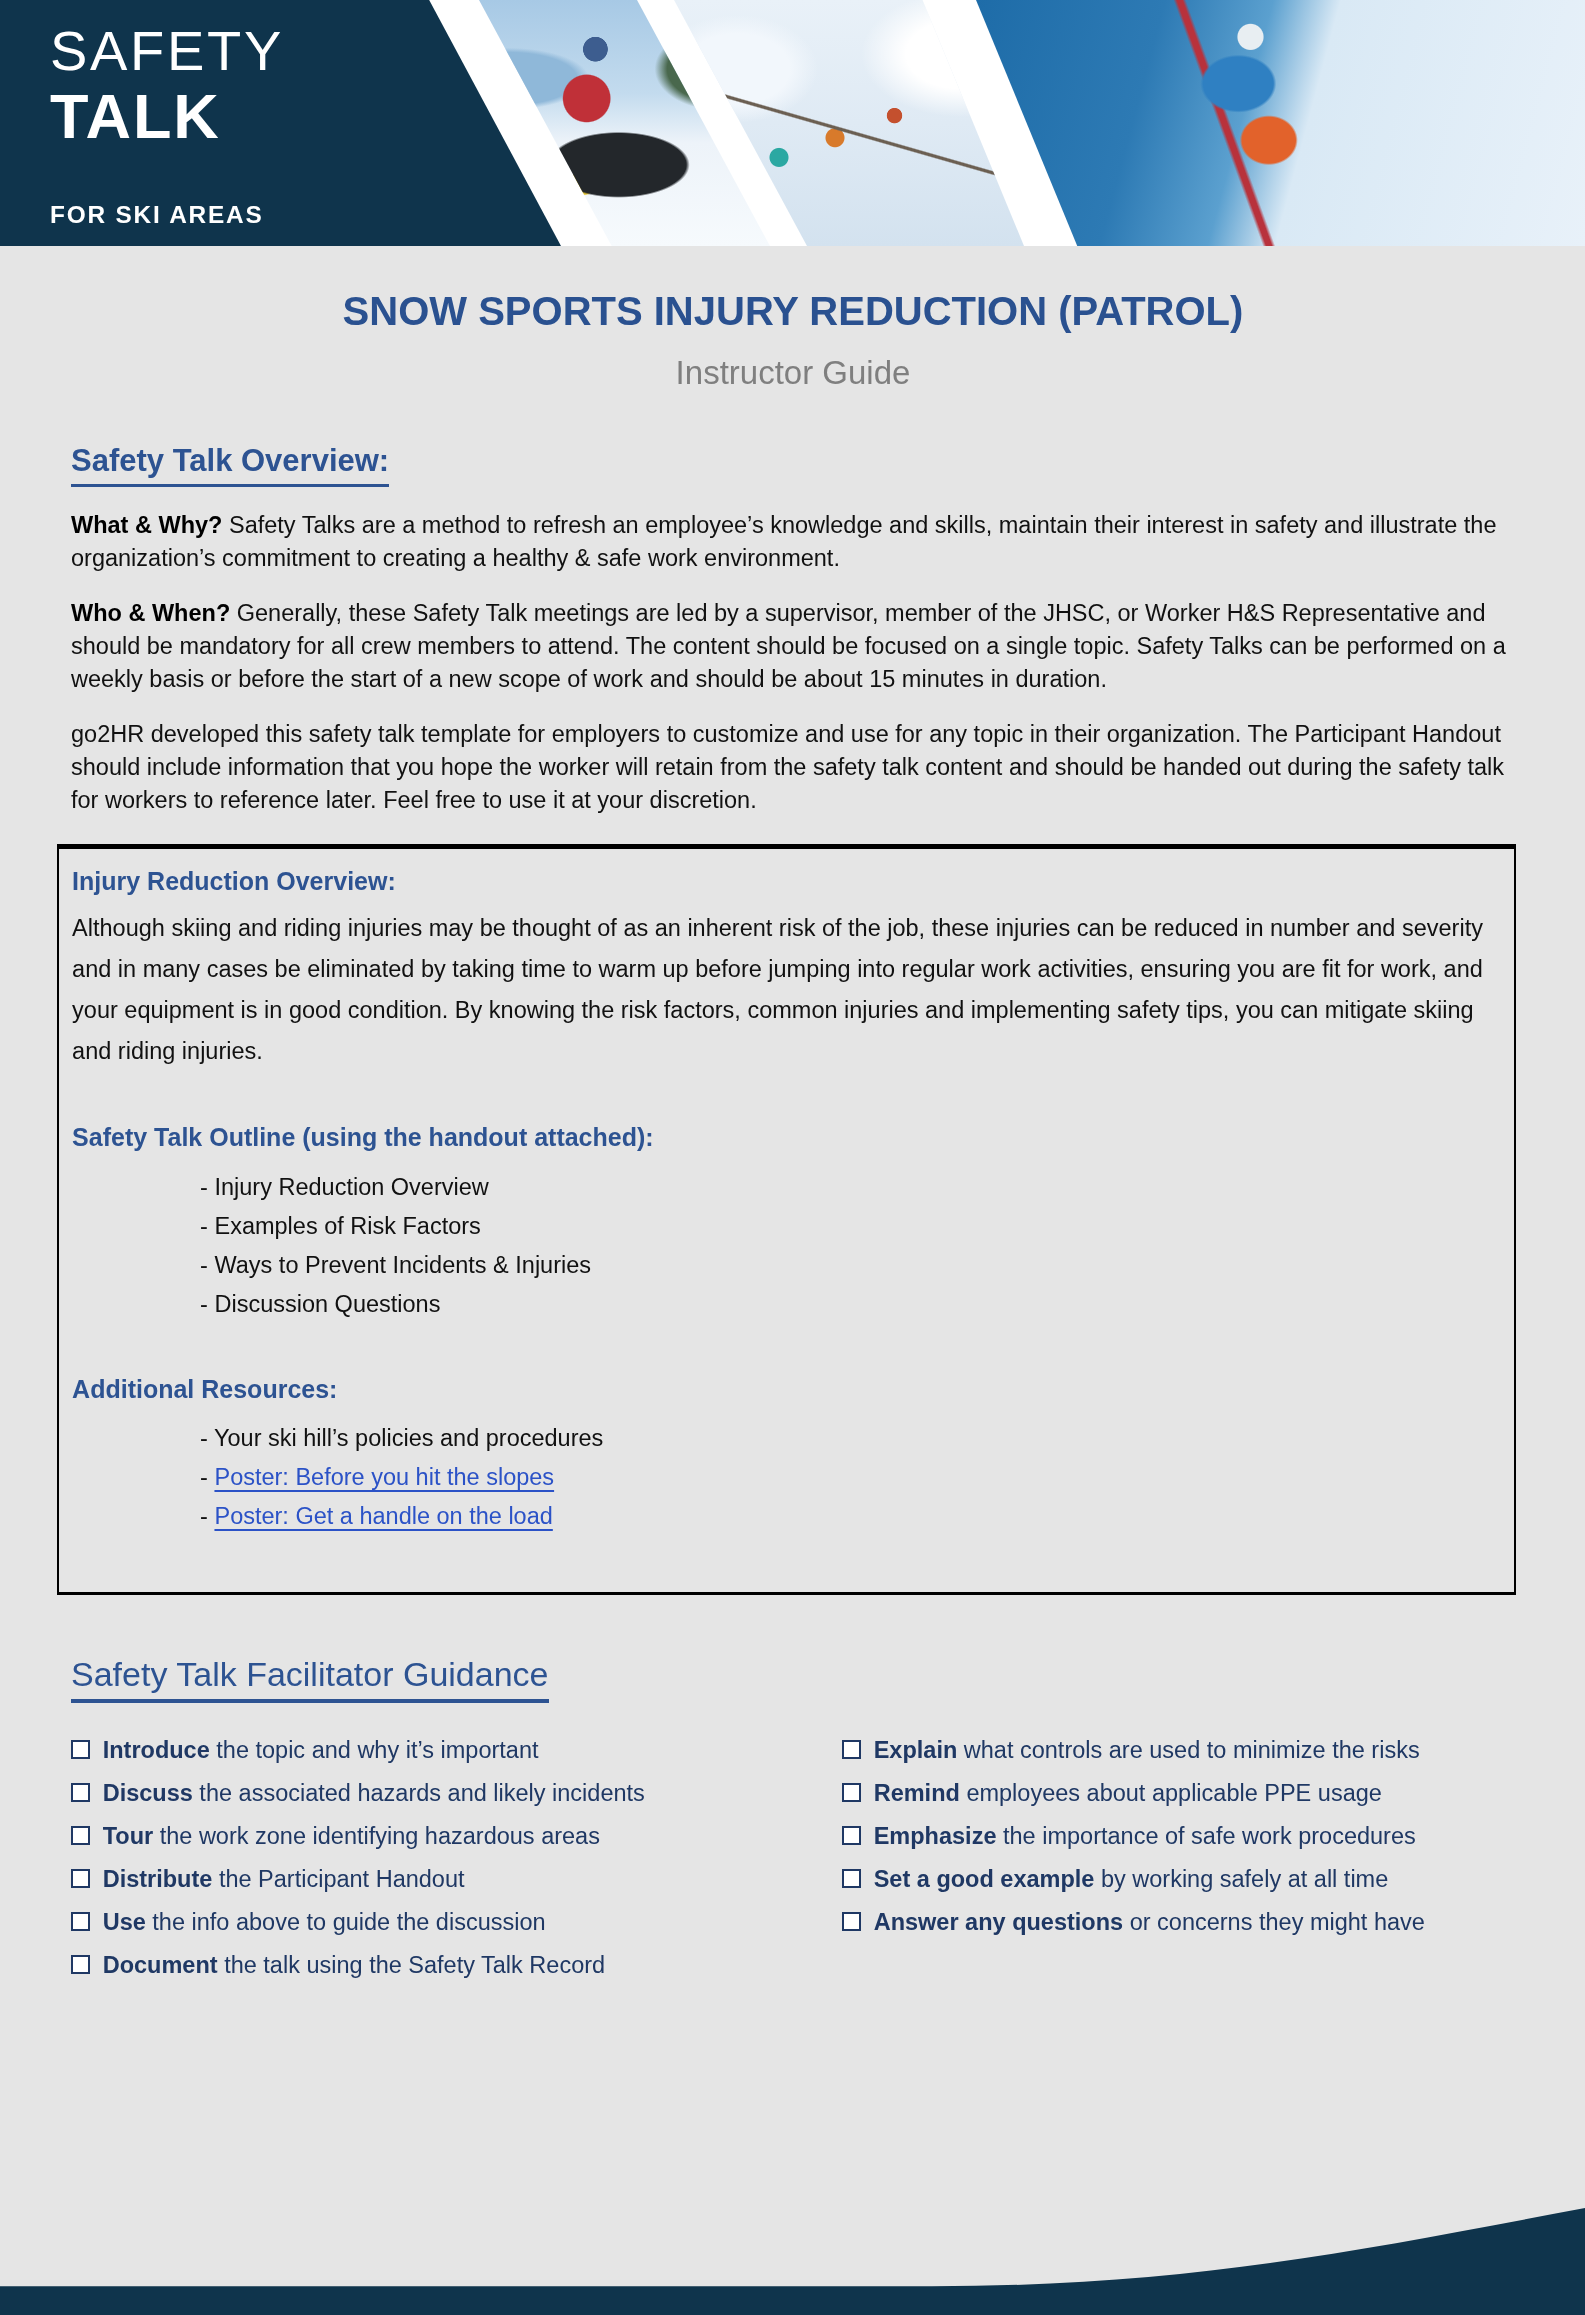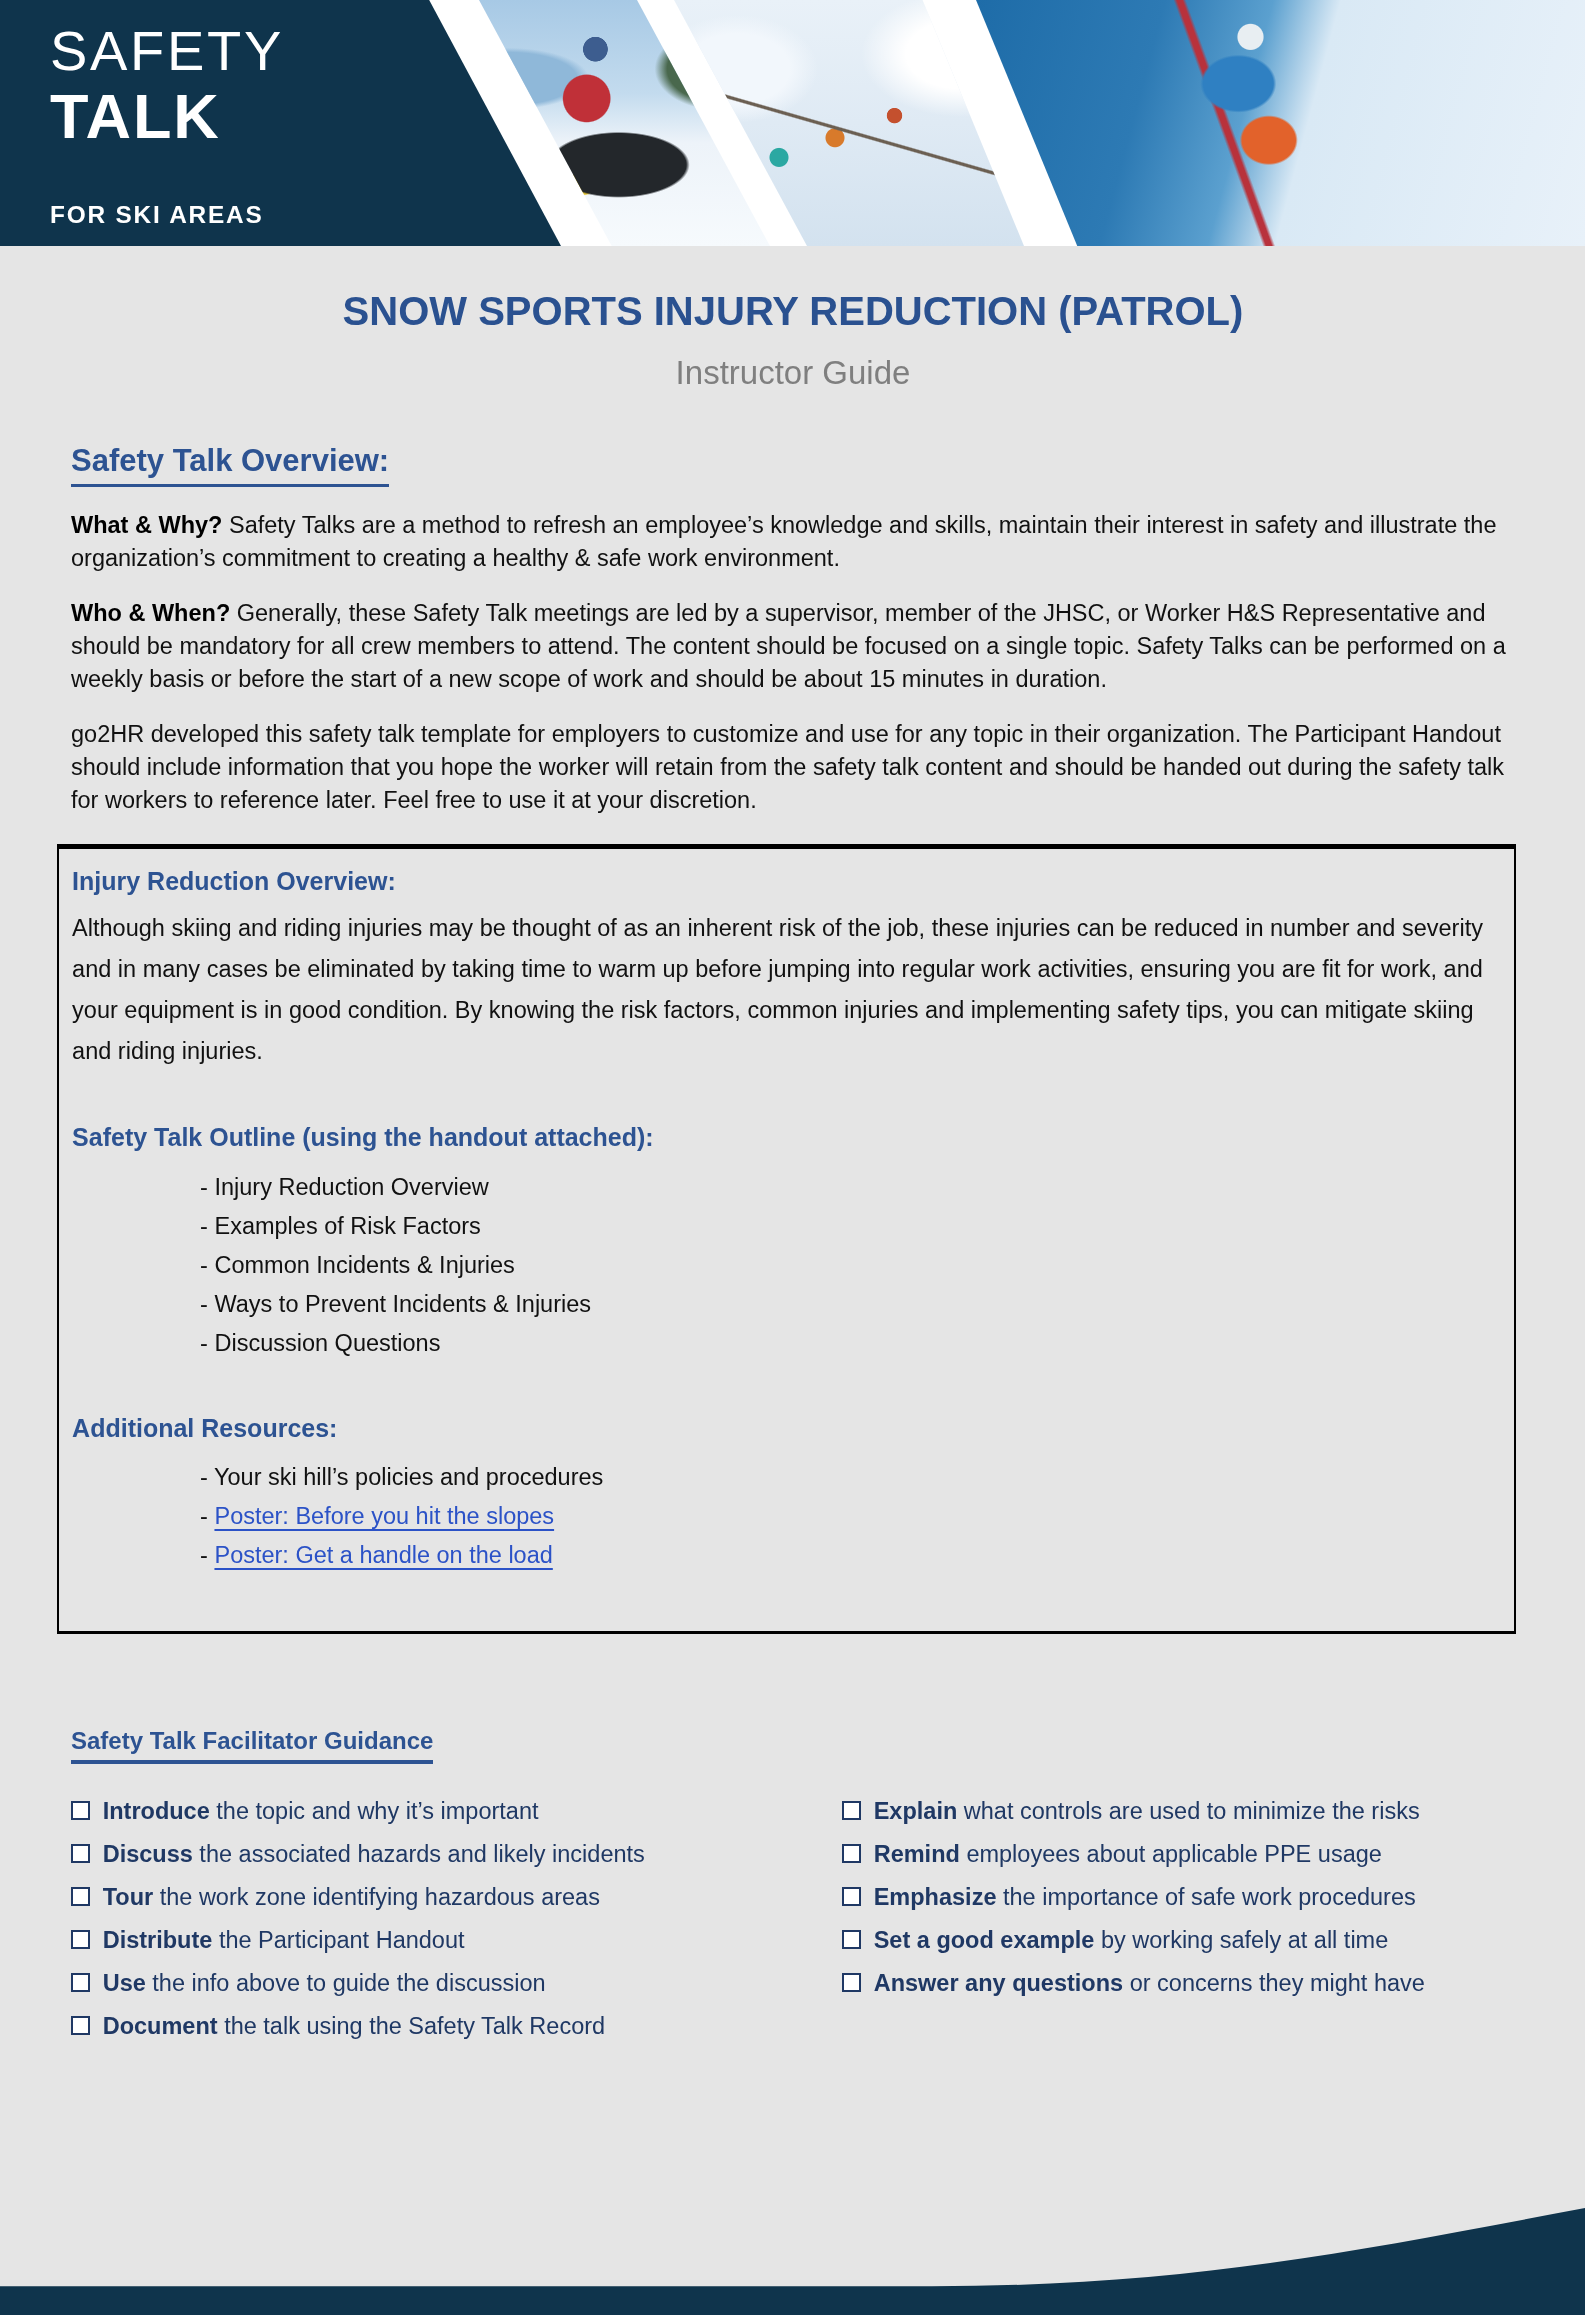--- a/index.html
+++ b/index.html
@@ -69,21 +69,21 @@
   .box-h { font-size:25px; font-weight:700; color:#2d5392; }
   .box-p { margin-top:12.7px; font-size:23.5px; line-height:41px; color:#111; }
   .box-h.spaced { margin-top:51px; }
   .box-list { list-style:none; margin-top:16.3px; padding-left:128px; }
   .box-list li { font-size:23.5px; line-height:39px; color:#111; }
   .box-list li::before { content:"- "; }
   .box-list.resources { margin-top:14.5px; }
   .box-list .res-link a { color:#2b52c7; text-decoration:underline; text-underline-offset:5.4px; }
 
   
-  .h2-big { margin-top:93px; font-size:24px; font-weight:700; color:#2d5392; }
+  .h2-big { margin-top:60px; font-size:34px; font-weight:400; color:#2d5392; }
   .h2-big > span { display:inline-block; border-bottom:4.5px solid #2d5392; padding-bottom:5.4px; }
 
   .checklist { margin-top:33px; display:flex; }
   .check-col { width:771px; }
   .check-col.right { width:auto; }
   .check-row { display:flex; align-items:flex-start; height:43px; font-size:23.5px; color:#1f3864; line-height:29px; }
   .checkbox { flex:0 0 auto; width:19px; height:19px; border:2.7px solid #1f3864; margin:3.6px 12.7px 0 0; background:#fff; }
   .check-row b { font-weight:700; margin-right:0; white-space:pre; }
   .check-row .rest { white-space:pre-wrap; }
 
@@ -125,21 +125,20 @@
 
 
     <div class="topic-box">
       <div class="box-h">Injury Reduction Overview:</div>
       <p class="box-p">Although skiing and riding injuries may be thought of as an inherent risk of the job, these injuries can be reduced in number and severity and in many cases be eliminated by taking time to warm up before jumping into regular work activities, ensuring you are fit for work, and your equipment is in good condition. By knowing the risk factors, common injuries and implementing safety tips, you can mitigate skiing and riding injuries.</p>
 
       <div class="box-h spaced">Safety Talk Outline (using the handout attached):</div>
       <ul class="box-list">
         <li>Injury Reduction Overview</li>
         <li>Examples of Risk Factors</li>
-        <li>Common Incidents &amp; Injuries</li>
         <li>Ways to Prevent Incidents &amp; Injuries</li>
         <li>Discussion Questions</li>
       </ul>
 
       <div class="box-h spaced">Additional Resources:</div>
       <ul class="box-list resources">
         <li>Your ski hill’s policies and procedures</li>
         <li class="res-link"><a href="#">Poster: Before you hit the slopes</a></li>
         <li class="res-link"><a href="#">Poster: Get a handle on the load</a></li>
       </ul>

